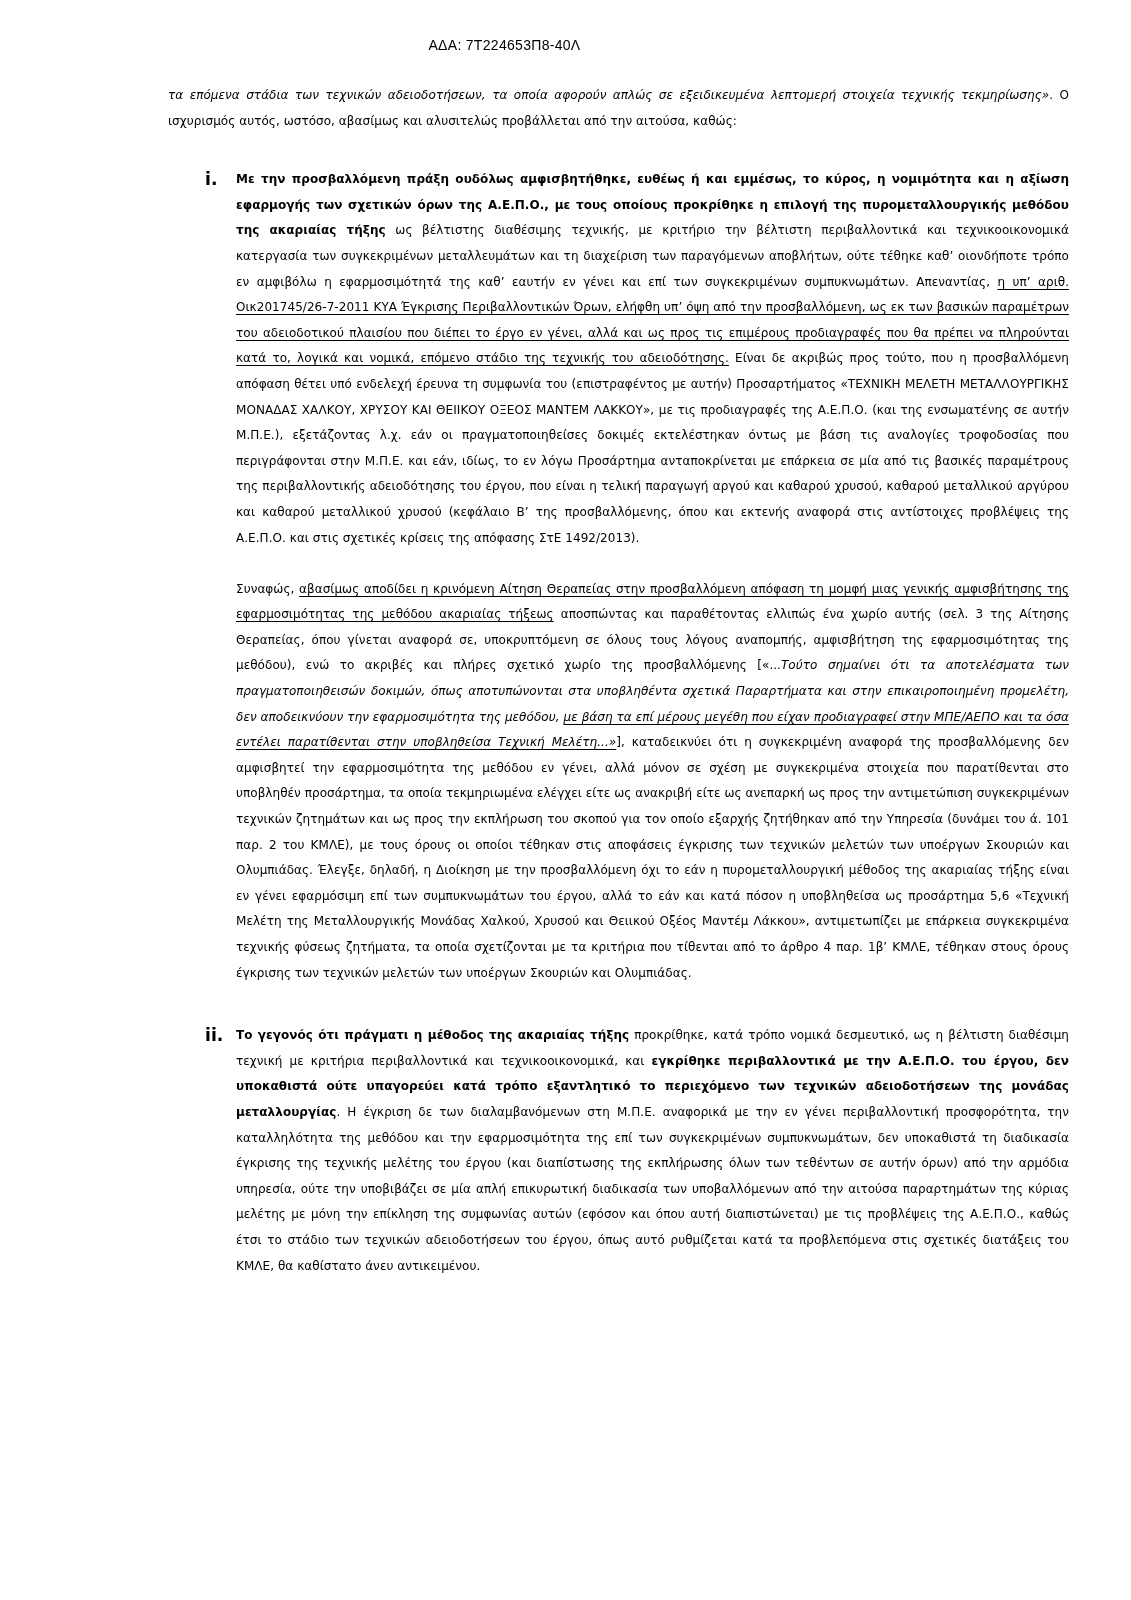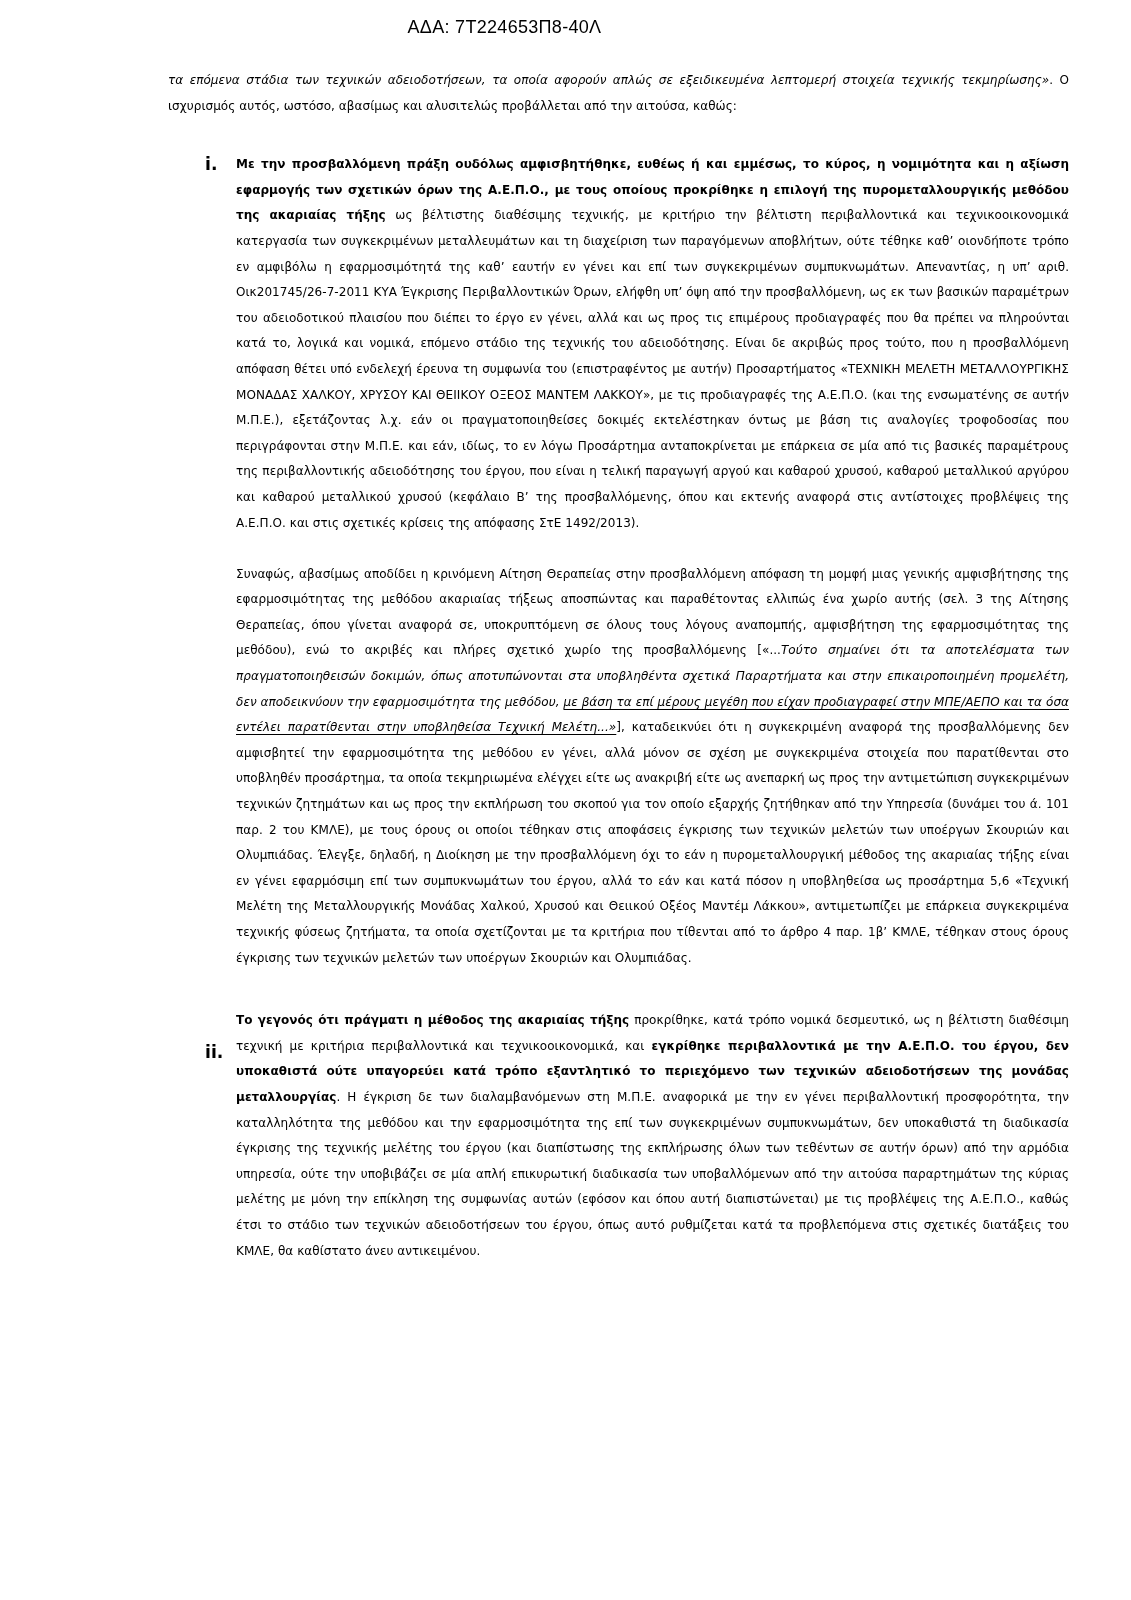--- a/index.html
+++ b/index.html
@@ -19,26 +19,27 @@
     position: relative;
     width: 1131px;
     min-height: 1600px;
     box-sizing: border-box;
     padding: 0;
   }
 
   
   .ada-header {
     font-family: "Liberation Sans", sans-serif;
-    font-size: 18px;
+    font-size: 14px;
     letter-spacing: 0.3px;
     text-align: center;
     padding-top: 17px;
     padding-right: 122px;
     white-space: nowrap;
+    margin-top: 20px;
   }
 
   
   .content {
     margin-top: 30px;
     padding-left: 168px;
     padding-right: 62px;
   }
 
   p.block {
@@ -74,21 +75,21 @@
     font-size: 17.2px;
     line-height: 25.6px;
   }
 
   .spacer-line { height: 25.6px; }
   .gap-before-i  { height: 33px; }
   .gap-before-ii { height: 37px; }
 
   b, .bold { font-weight: bold; }
   i, .ital { font-style: italic; }
-  .u  { text-underline-offset: 2.5px; }
+  .u  { text-decoration: underline; text-underline-offset: 2.5px; }
   .iu { font-style: italic; text-decoration: underline; text-underline-offset: 2.5px; }
 </style>
 </head>
 <body>
 
 <div class="page">
 
   <div class="ada-header">ΑΔΑ: 7Τ224653Π8-40Λ</div>
 
   <div class="content">
@@ -104,21 +105,21 @@
 
         <p class="block"><b>Με την προσβαλλόμενη πράξη ουδόλως αμφισβητήθηκε, ευθέως ή και εμμέσως, το κύρος, η νομιμότητα και η αξίωση εφαρμογής των σχετικών όρων της Α.Ε.Π.Ο., με τους οποίους προκρίθηκε η επιλογή της πυρομεταλλουργικής μεθόδου της ακαριαίας τήξης</b><span> ως βέλτιστης διαθέσιμης τεχνικής, με κριτήριο την βέλτιστη περιβαλλοντικά και τεχνικοοικονομικά κατεργασία των συγκεκριμένων μεταλλευμάτων και τη διαχείριση των παραγόμενων αποβλήτων, ούτε τέθηκε καθ’ οιονδήποτε τρόπο εν αμφιβόλω η εφαρμοσιμότητά της καθ’ εαυτήν εν γένει και επί των συγκεκριμένων συμπυκνωμάτων. Απεναντίας, </span><span class="u">η υπ’ αριθ. Οικ201745/26-7-2011 ΚΥΑ Έγκρισης Περιβαλλοντικών Όρων, ελήφθη υπ’ όψη από την προσβαλλόμενη, ως εκ των βασικών παραμέτρων του αδειοδοτικού πλαισίου που διέπει το έργο εν γένει, αλλά και ως προς τις επιμέρους προδιαγραφές που θα πρέπει να πληρούνται κατά το, λογικά και νομικά, επόμενο στάδιο της τεχνικής του αδειοδότησης.</span><span> Είναι δε ακριβώς προς τούτο, που η προσβαλλόμενη απόφαση θέτει υπό ενδελεχή έρευνα τη συμφωνία του (επιστραφέντος με αυτήν) Προσαρτήματος «ΤΕΧΝΙΚΗ ΜΕΛΕΤΗ ΜΕΤΑΛΛΟΥΡΓΙΚΗΣ ΜΟΝΑΔΑΣ ΧΑΛΚΟΥ, ΧΡΥΣΟΥ ΚΑΙ ΘΕΙΙΚΟΥ ΟΞΕΟΣ ΜΑΝΤΕΜ ΛΑΚΚΟΥ», με τις προδιαγραφές της Α.Ε.Π.Ο. (και της ενσωματένης σε αυτήν Μ.Π.Ε.), εξετάζοντας λ.χ. εάν οι πραγματοποιηθείσες δοκιμές εκτελέστηκαν όντως με βάση τις αναλογίες τροφοδοσίας που περιγράφονται στην Μ.Π.Ε. και εάν, ιδίως, το εν λόγω Προσάρτημα ανταποκρίνεται με επάρκεια σε μία από τις βασικές παραμέτρους της περιβαλλοντικής αδειοδότησης του έργου, που είναι η τελική παραγωγή αργού και καθαρού χρυσού, καθαρού μεταλλικού αργύρου και καθαρού μεταλλικού χρυσού (κεφάλαιο Β’ της προσβαλλόμενης, όπου και εκτενής αναφορά στις αντίστοιχες προβλέψεις της Α.Ε.Π.Ο. και στις σχετικές κρίσεις της απόφασης ΣτΕ 1492/2013).</span></p>
 
         <div class="spacer-line"></div>
 
         <p class="block"><span>Συναφώς, </span><span class="u">αβασίμως αποδίδει η κρινόμενη Αίτηση Θεραπείας στην προσβαλλόμενη απόφαση τη μομφή μιας γενικής αμφισβήτησης της εφαρμοσιμότητας της μεθόδου ακαριαίας τήξεως</span><span> αποσπώντας και παραθέτοντας ελλιπώς ένα χωρίο αυτής (σελ. 3 της Αίτησης Θεραπείας, όπου γίνεται αναφορά σε, υποκρυπτόμενη σε όλους τους λόγους αναπομπής, αμφισβήτηση της εφαρμοσιμότητας της μεθόδου), ενώ το ακριβές και πλήρες σχετικό χωρίο της προσβαλλόμενης [«...</span><span class="ital">Τούτο σημαίνει ότι τα αποτελέσματα των πραγματοποιηθεισών δοκιμών, όπως αποτυπώνονται στα υποβληθέντα σχετικά Παραρτήματα και στην επικαιροποιημένη προμελέτη, δεν αποδεικνύουν την εφαρμοσιμότητα της μεθόδου, </span><span class="iu">με βάση τα επί μέρους μεγέθη που είχαν προδιαγραφεί στην ΜΠΕ/ΑΕΠΟ και τα όσα εντέλει παρατίθενται στην υποβληθείσα Τεχνική Μελέτη...»</span><span>], καταδεικνύει ότι η συγκεκριμένη αναφορά της προσβαλλόμενης δεν αμφισβητεί την εφαρμοσιμότητα της μεθόδου εν γένει, αλλά μόνον σε σχέση με συγκεκριμένα στοιχεία που παρατίθενται στο υποβληθέν προσάρτημα, τα οποία τεκμηριωμένα ελέγχει είτε ως ανακριβή είτε ως ανεπαρκή ως προς την αντιμετώπιση συγκεκριμένων τεχνικών ζητημάτων και ως προς την εκπλήρωση του σκοπού για τον οποίο εξαρχής ζητήθηκαν από την Υπηρεσία (δυνάμει του ά. 101 παρ. 2 του ΚΜΛΕ), με τους όρους οι οποίοι τέθηκαν στις αποφάσεις έγκρισης των τεχνικών μελετών των υποέργων Σκουριών και Ολυμπιάδας. Έλεγξε, δηλαδή, η Διοίκηση με την προσβαλλόμενη όχι το εάν η πυρομεταλλουργική μέθοδος της ακαριαίας τήξης είναι εν γένει εφαρμόσιμη επί των συμπυκνωμάτων του έργου, αλλά το εάν και κατά πόσον η υποβληθείσα ως προσάρτημα 5,6 «Τεχνική Μελέτη της Μεταλλουργικής Μονάδας Χαλκού, Χρυσού και Θειικού Οξέος Μαντέμ Λάκκου», αντιμετωπίζει με επάρκεια συγκεκριμένα τεχνικής φύσεως ζητήματα, τα οποία σχετίζονται με τα κριτήρια που τίθενται από το άρθρο 4 παρ. 1β’ ΚΜΛΕ, τέθηκαν στους όρους έγκρισης των τεχνικών μελετών των υποέργων Σκουριών και Ολυμπιάδας.</span></p>
       </li>
 
       <li class="item">
         <div class="gap-before-ii"></div>
-        <span class="marker" style="top:37px;margin-top:32px;">ii.</span>
+        <span class="marker" style="top:37px;">ii.</span>
 
         <p class="block"><b>Το γεγονός ότι πράγματι η μέθοδος της ακαριαίας τήξης</b><span> προκρίθηκε, κατά τρόπο νομικά δεσμευτικό, ως η βέλτιστη διαθέσιμη τεχνική με κριτήρια περιβαλλοντικά και τεχνικοοικονομικά, και </span><b>εγκρίθηκε περιβαλλοντικά με την Α.Ε.Π.Ο. του έργου, δεν υποκαθιστά ούτε υπαγορεύει κατά τρόπο εξαντλητικό το περιεχόμενο των τεχνικών αδειοδοτήσεων της μονάδας μεταλλουργίας</b><span>. Η έγκριση δε των διαλαμβανόμενων στη Μ.Π.Ε. αναφορικά με την εν γένει περιβαλλοντική προσφορότητα, την καταλληλότητα της μεθόδου και την εφαρμοσιμότητα της επί των συγκεκριμένων συμπυκνωμάτων, δεν υποκαθιστά τη διαδικασία έγκρισης της τεχνικής μελέτης του έργου (και διαπίστωσης της εκπλήρωσης όλων των τεθέντων σε αυτήν όρων) από την αρμόδια υπηρεσία, ούτε την υποβιβάζει σε μία απλή επικυρωτική διαδικασία των υποβαλλόμενων από την αιτούσα παραρτημάτων της κύριας μελέτης με μόνη την επίκληση της συμφωνίας αυτών (εφόσον και όπου αυτή διαπιστώνεται) με τις προβλέψεις της Α.Ε.Π.Ο., καθώς έτσι το στάδιο των τεχνικών αδειοδοτήσεων του έργου, όπως αυτό ρυθμίζεται κατά τα προβλεπόμενα στις σχετικές διατάξεις του ΚΜΛΕ, θα καθίστατο άνευ αντικειμένου.</span></p>
       </li>
 
     </ol>
   </div>
 
 </div>
 
 </body></html>

